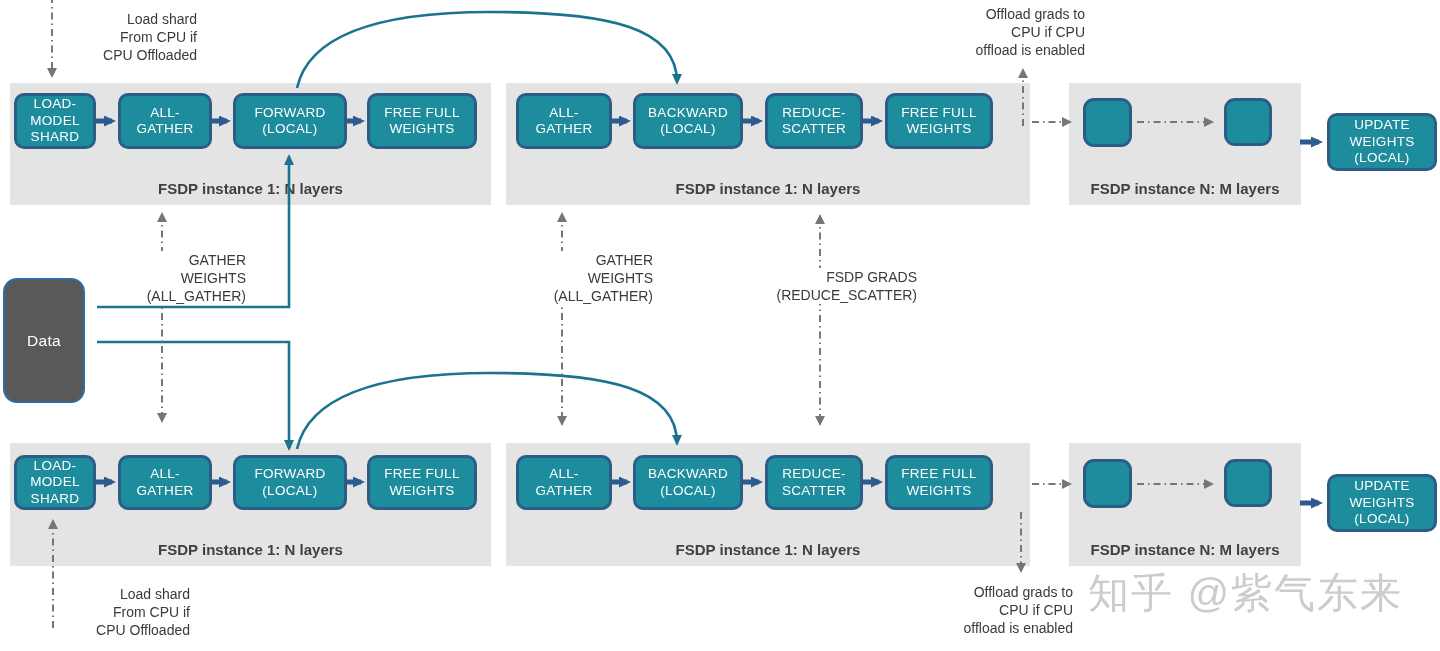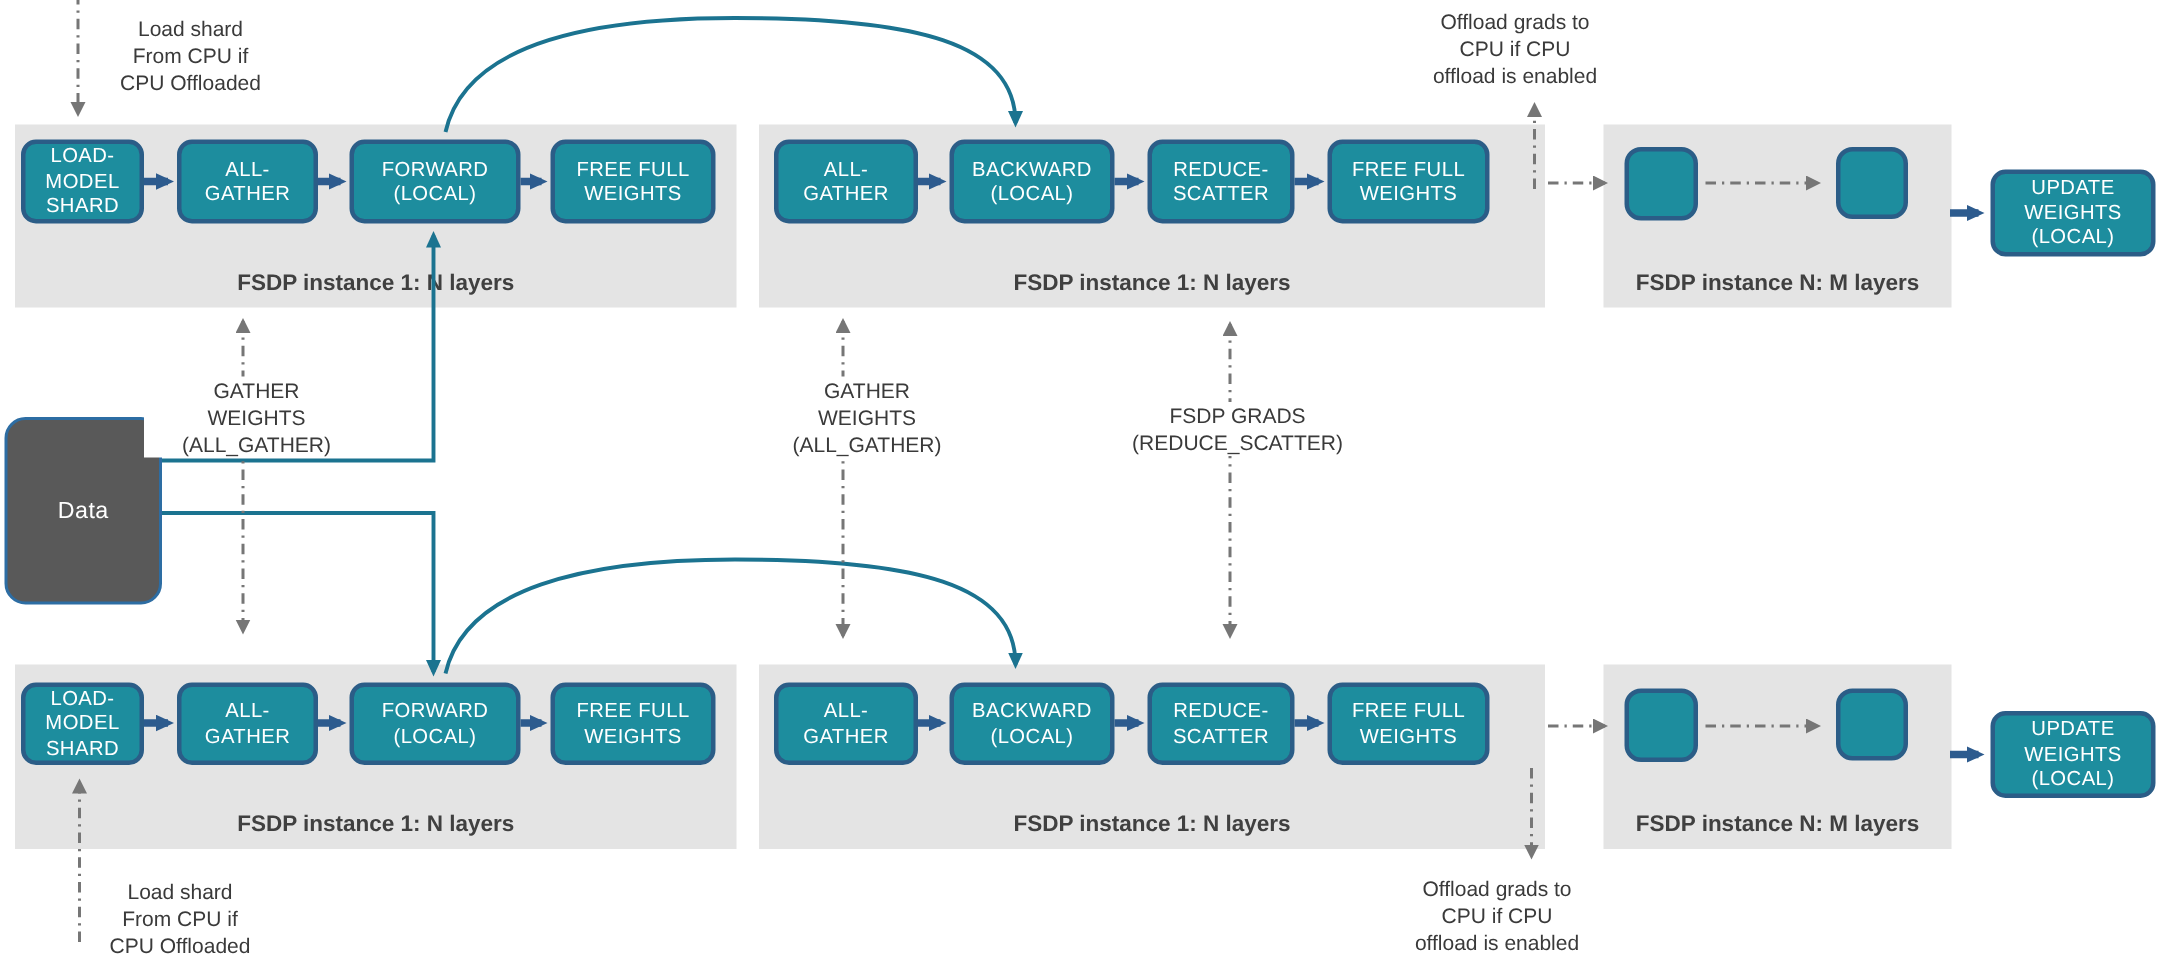--- a/index.html
+++ b/index.html
@@ -28,21 +28,21 @@
   }
   .sq{border-radius:11px;}
   .databox{
     position:absolute;display:flex;align-items:center;justify-content:center;
     background:var(--data-fill,#595959);
     border:2.5px solid var(--data-border,#2d6da3);
     border-radius:14px;box-sizing:border-box;
   }
   .databox .nlabel{color:#fff;font-size:15.5px;letter-spacing:.3px;}
   .ann{
-    position:absolute;text-align:center;font-size:14px;line-height:18px;
+    position:absolute;text-align:right;font-size:14px;line-height:18px;
     color:var(--text-color,#3a3a3a);white-space:pre-line;
   }
   .ann.masked{background:#ffffff;}
   .watermark{
     position:absolute;font-size:41px;letter-spacing:2px;white-space:nowrap;
     color:var(--watermark-color,#cccccc);
     text-shadow:2px 2px 0 #ffffff;
   }
   .teal-line{stroke:var(--teal-line,#1b7390);stroke-width:2.6;fill:none;}
   .navy-line{stroke:var(--navy-arrow,#2d5b8e);stroke-width:5;fill:none;}
@@ -199,21 +199,21 @@
 WEIGHTS</span>
     </div>
   <div class="node sq" style="left:1083px;top:459px;width:49px;height:49px"></div>
   <div class="node sq" style="left:1224px;top:459px;width:48px;height:48px"></div>
   <div class="node" style="left:1327px;top:474px;width:110px;height:58px">
       <span class="nlabel">UPDATE
 WEIGHTS
 (LOCAL)</span>
     </div>
 
-  <div class="databox" style="left:3px;top:278px;width:105px;height:125px">
+  <div class="databox" style="left:3px;top:278px;width:82px;height:125px">
     <span class="nlabel">Data</span>
   </div>
 
   <div class="ann" style="left:57px;top:10px;width:140px">Load shard
 From CPU if
 CPU Offloaded</div>
   <div class="ann" style="left:50px;top:585px;width:140px">Load shard
 From CPU if
 CPU Offloaded</div>
   <div class="ann masked" style="left:96px;top:251px;width:150px">GATHER
@@ -224,14 +224,15 @@
 (ALL_GATHER)</div>
   <div class="ann masked" style="left:733px;top:268px;width:184px">FSDP GRADS
 (REDUCE_SCATTER)</div>
   <div class="ann" style="left:935px;top:5px;width:150px">Offload grads to
 CPU if CPU
 offload is enabled</div>
   <div class="ann" style="left:923px;top:583px;width:150px">Offload grads to
 CPU if CPU
 offload is enabled</div>
 
+  <div class="watermark" style="left:1088px;top:566px">知乎 @紫气东来</div>
 
 </div>
 
 </body></html>

